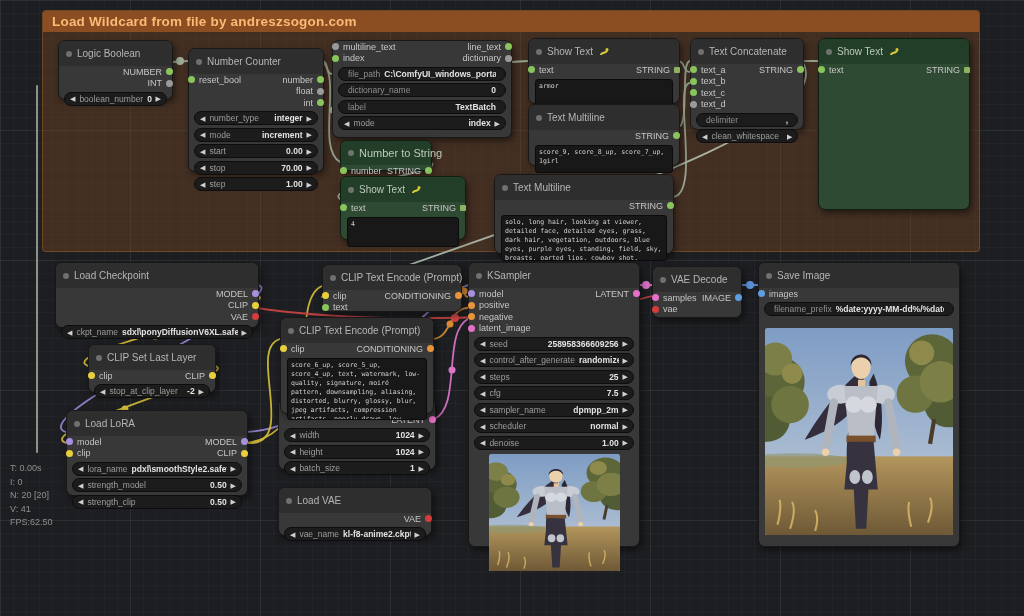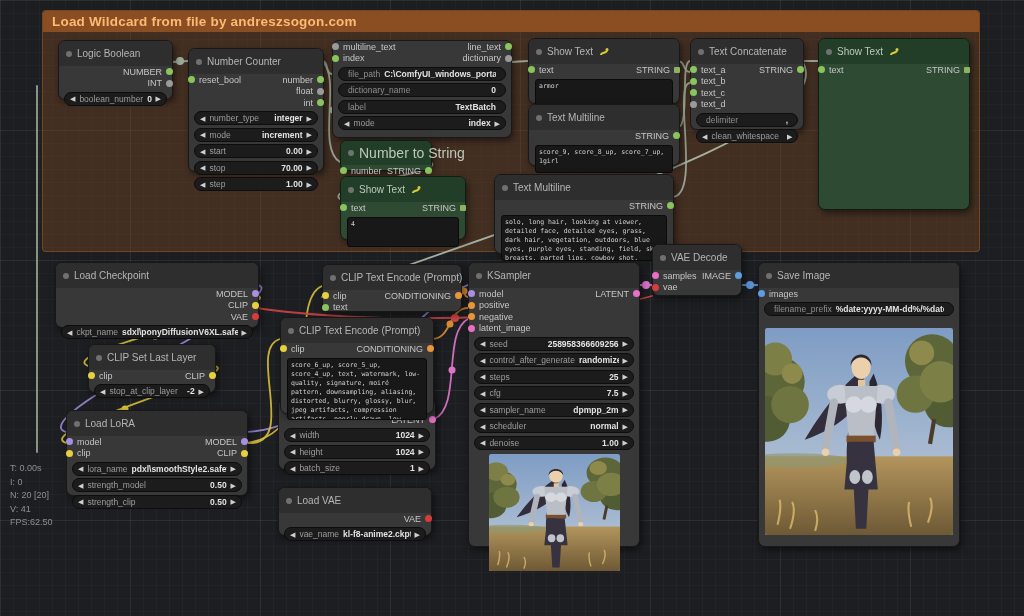--- a/index.html
+++ b/index.html
@@ -380,21 +380,21 @@
           <span class="slabel">text</span>
         </span>
       <span class="sout">
           <span class="slabel">STRING</span>
           <span class="sq c-strsq"></span>
         </span>
     </div>
   </div>
 
   <div class="node green" style="left:340px;top:140px;width:90px;height:29px">
-    <div class="ntitle" style="height:14px;font-size:14px">
+    <div class="ntitle" style="height:14px;font-size:11px">
         <span class="tdot"></span>
         <span>Number to String</span>
       </div>
     <div class="srow">
       <span class="sin">
           <span class="dot c-str"></span>
           <span class="slabel">number</span>
         </span>
       <span class="sout">
           <span class="slabel">STRING</span>
@@ -682,21 +682,21 @@
         <span class="wvalue">1.00</span>
         <span class="arrow">▶</span>
       </div>
     <div class="preview" style="width:131px;height:117px">
       <svg width="131" height="117" viewBox="0 0 90 100" preserveAspectRatio="none">
           <use href="#art"></use>
         </svg>
     </div>
   </div>
 
-  <div class="node" style="left:652px;top:244px;width:88px;height:50px">
+  <div class="node" style="left:652px;top:266px;width:88px;height:50px">
     <div class="ntitle">
         <span class="tdot"></span>
         <span>VAE Decode</span>
       </div>
     <div class="srow">
       <span class="sin">
           <span class="dot c-lat"></span>
           <span class="slabel">samples</span>
         </span>
       <span class="sout">

